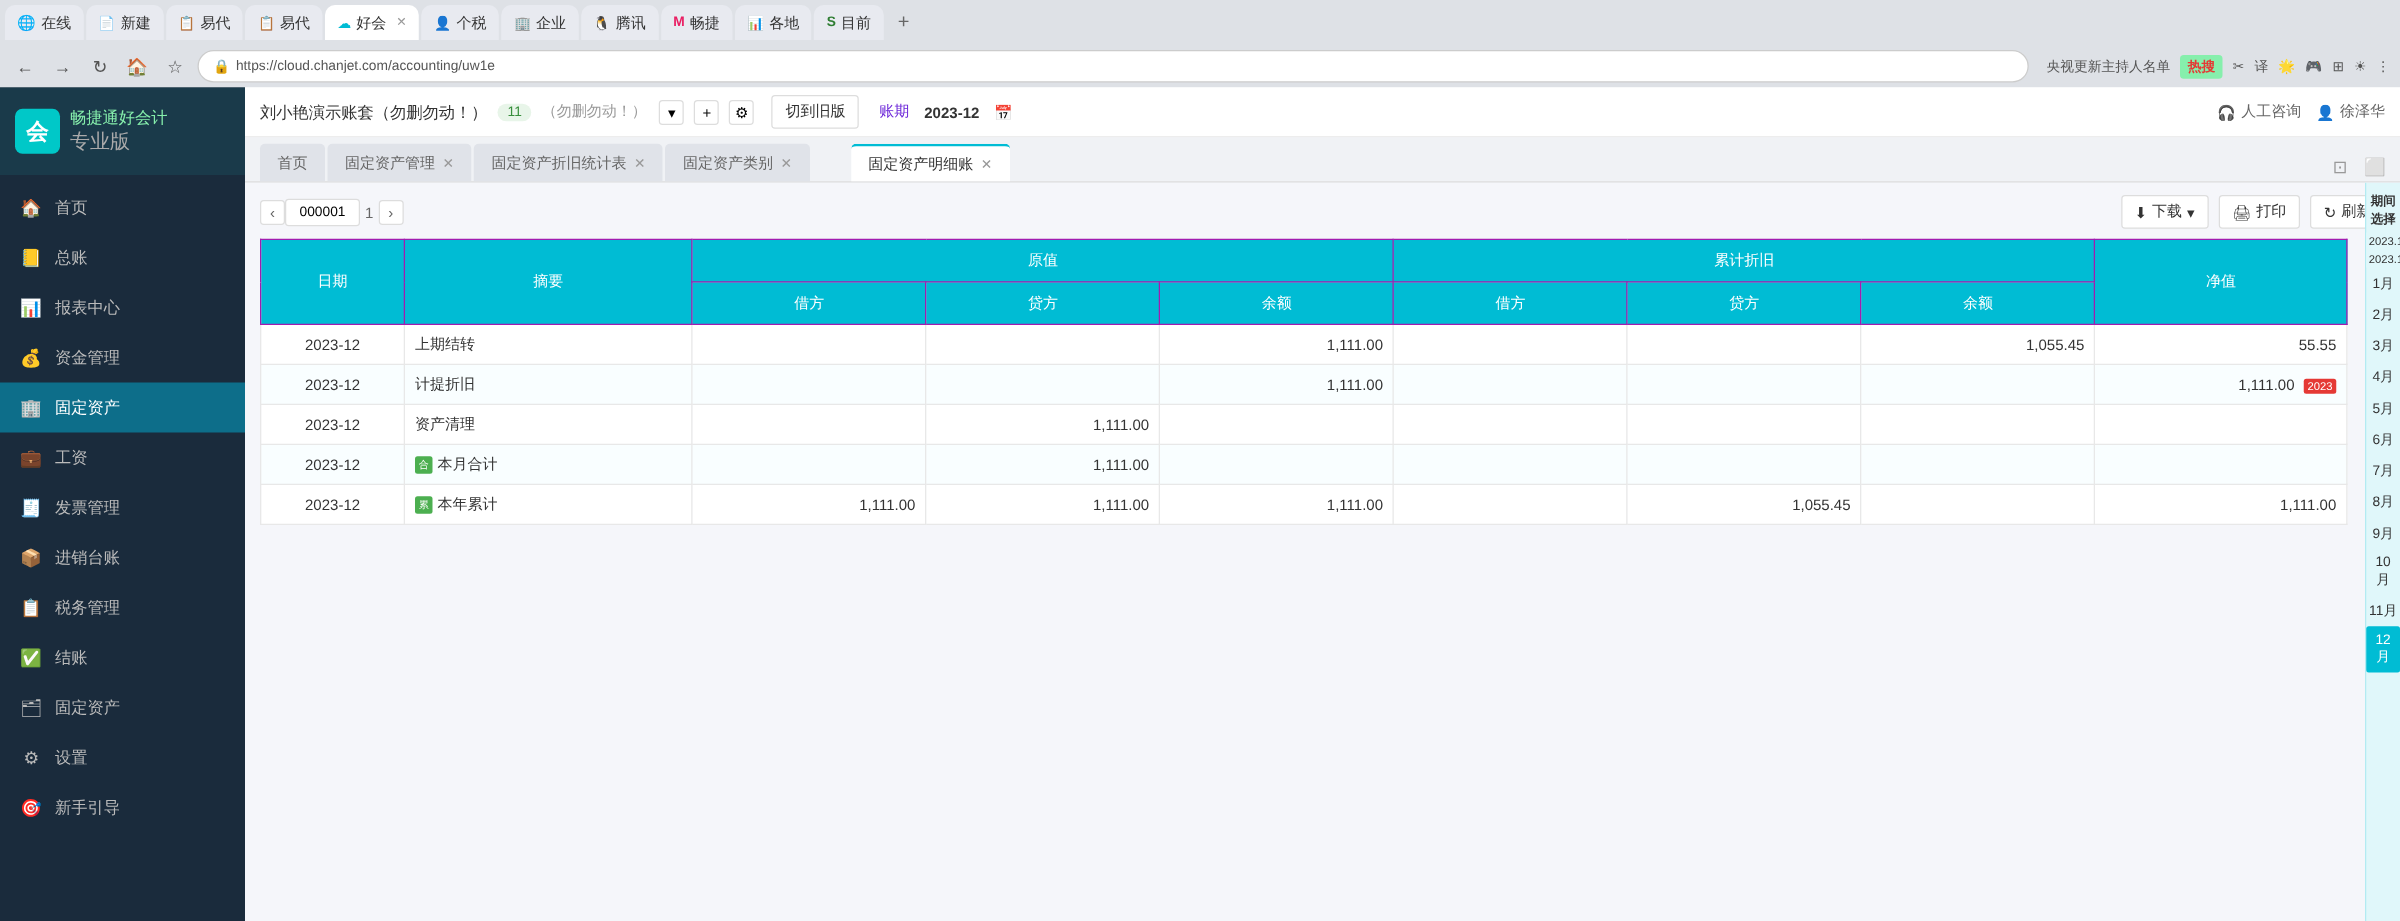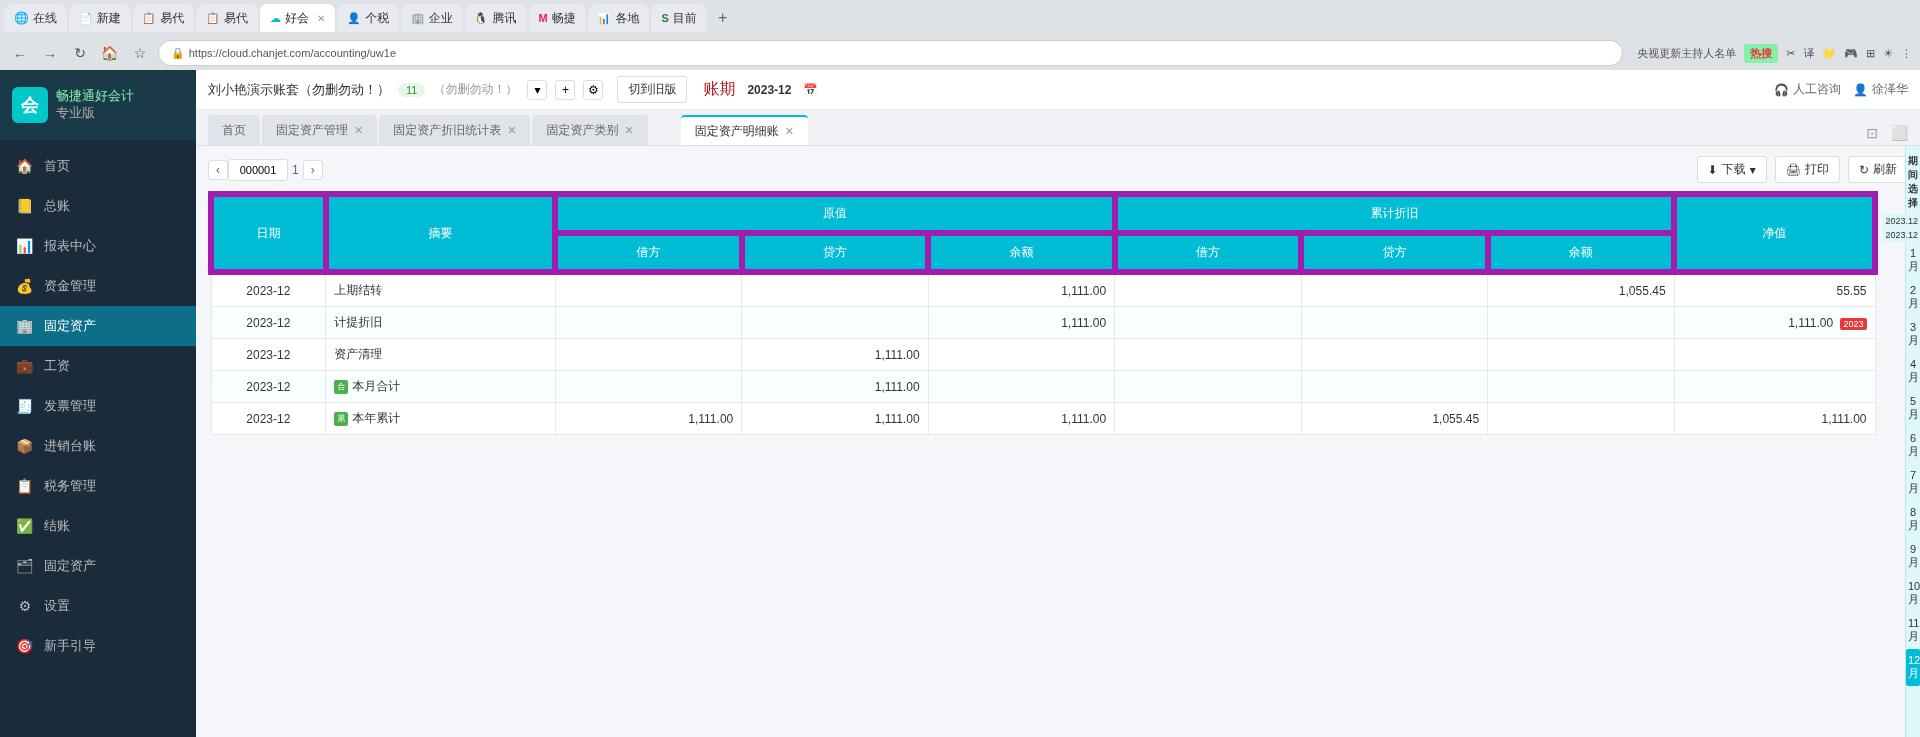--- a/index.html
+++ b/index.html
@@ -21,21 +21,21 @@
     .toolbar-btn { font-size: 11px; color: #555; cursor: pointer; white-space: nowrap; }
 
     
     .app { display: flex; height: 667px; background: #f5f6fa; }
 
     
     .sidebar { width: 196px; background: #1a2b3c; color: #fff; display: flex; flex-direction: column; flex-shrink: 0; }
     .sidebar-logo { height: 70px; display: flex; align-items: center; padding: 10px 12px; background: #1a3a4a; }
     .logo-icon { width: 36px; height: 36px; background: #00c8c8; border-radius: 6px; display: flex; align-items: center; justify-content: center; color: white; font-size: 18px; font-weight: bold; margin-right: 8px; }
     .logo-text { color: #86efac; font-size: 13px; line-height: 1.3; }
-    .logo-sub { font-size: 13px; color: #aaa; }
+    .logo-sub { font-size: 16px; color: #aaa; }
     .sidebar-nav { flex: 1; overflow-y: auto; padding: 6px 0; }
     .nav-item { display: flex; align-items: center; height: 40px; padding: 0 16px; color: #bbb; cursor: pointer; gap: 10px; font-size: 13px; }
     .nav-item.active { background: #0d6e8a; color: #fff; }
     .nav-icon { width: 18px; height: 18px; display: flex; align-items: center; justify-content: center; font-size: 14px; }
 
     
     .main { flex: 1; display: flex; flex-direction: column; background: #f5f6fa; min-width: 0; }
 
     
     .top-bar { height: 40px; background: #fff; display: flex; align-items: center; padding: 0 12px; border-bottom: 1px solid #e8e8e8; gap: 8px; }
@@ -55,31 +55,31 @@
     .content { flex: 1; padding: 10px 12px; overflow: hidden; position: relative; }
     .pag-btn { width: 20px; height: 20px; display: flex; align-items: center; justify-content: center; color: #666; cursor: pointer; font-size: 12px; border: 1px solid #ddd; border-radius: 3px; background: #fff; }
     .pag-input { width: 60px; height: 22px; border: 1px solid #ddd; border-radius: 3px; padding: 0 6px; font-size: 11px; text-align: center; }
     .toolbar-actions { margin-left: auto; display: flex; gap: 8px; align-items: center; }
     .action-btn { display: flex; align-items: center; gap: 4px; font-size: 12px; color: #333; cursor: pointer; padding: 4px 10px; border-radius: 3px; border: 1px solid #ddd; background: #fff; }
 
     
     .table-wrapper { width: 100%; }
     table { width: 100%; border-collapse: collapse; }
     .table-header { background: #00bcd4; color: #fff; }
-    .table-header th { padding: 8px 6px; text-align: center; font-size: 12px; font-weight: normal; border: 6px solid #a21caf; }
+    .table-header th { padding: 8px 6px; text-align: center; font-size: 12px; font-weight: normal; border: 1px solid #a21caf; }
     .table-body tr { background: #fff; }
     .table-body tr:nth-child(even) { background: #f9feff; }
     .table-body td { padding: 7px 8px; text-align: center; font-size: 12px; color: #333; border: 1px solid #e8e8e8; }
     .table-body td.text-left { text-align: left; }
     .table-body td.num { text-align: right; color: #333; }
     .row-label { display: flex; align-items: center; gap: 4px; }
     .row-icon { width: 14px; height: 14px; background: #4caf50; border-radius: 2px; display: inline-flex; align-items: center; justify-content: center; color: #fff; font-size: 8px; flex-shrink: 0; }
 
     
-    .right-panel { position: absolute; right: 0; top: 0; width: 15px; background: #e0f7fa; display: flex; flex-direction: column; align-items: flex-end; padding-top: 4px; border-left: 1px solid #b2ebf2; height: 100%; }
+    .right-panel { position: absolute; right: 0; top: 0; width: 28px; background: #e0f7fa; display: flex; flex-direction: column; align-items: flex-start; padding-top: 4px; border-left: 1px solid #b2ebf2; height: 100%; }
     .period-title { font-size: 10px; color: #333; writing-mode: horizontal-tb; text-align: center; padding: 4px 2px; font-weight: bold; }
     .period-date { font-size: 9px; color: #333; padding: 2px; text-align: center; background: #e0f7fa; }
     .month-item { width: 100%; text-align: center; padding: 5px 2px; font-size: 11px; color: #333; cursor: pointer; }
     .month-item.active { background: #00bcd4; color: #fff; border-radius: 2px; }
 
     .pag-row { display: flex; align-items: center; margin-bottom: 8px; }
   </style>
 </head>
 <body>
 
@@ -226,21 +226,21 @@
   <div class="main">
 
     <div class="top-bar">
       <span style="font-size:13px;color:#333;">刘小艳演示账套（勿删勿动！）</span>
       <span style="background:#e8f5e9;color:#388e3c;border-radius:10px;padding:1px 8px;font-size:11px;">11</span>
       <span style="color:#999;font-size:12px;">（勿删勿动！）</span>
       <div style="width:20px;height:20px;border:1px solid #ddd;border-radius:3px;display:flex;align-items:center;justify-content:center;cursor:pointer;margin-left:2px;">▾</div>
       <div style="width:20px;height:20px;border:1px solid #ddd;border-radius:3px;display:flex;align-items:center;justify-content:center;cursor:pointer;">+</div>
       <div style="width:20px;height:20px;border:1px solid #ddd;border-radius:3px;display:flex;align-items:center;justify-content:center;cursor:pointer;">⚙</div>
       <div class="action-btn" style="margin-left:6px;">切到旧版</div>
-      <span style="color:#b91c1c;font-size:16px;margin-left:8px;">账期</span>
+      <span style="color:#6d28d9;font-size:12px;margin-left:8px;">账期</span>
       <span style="color:#333;font-size:12px;margin-left:4px;font-weight:bold;">2023-12</span>
       <span style="color:#999;font-size:12px;margin-left:4px;cursor:pointer;">📅</span>
       <div class="top-right">
         <div class="service-btn">
           <span>🎧</span>
           <span>人工咨询</span>
         </div>
         <div class="user-btn">
           <span>👤</span>
           <span>徐泽华</span>

